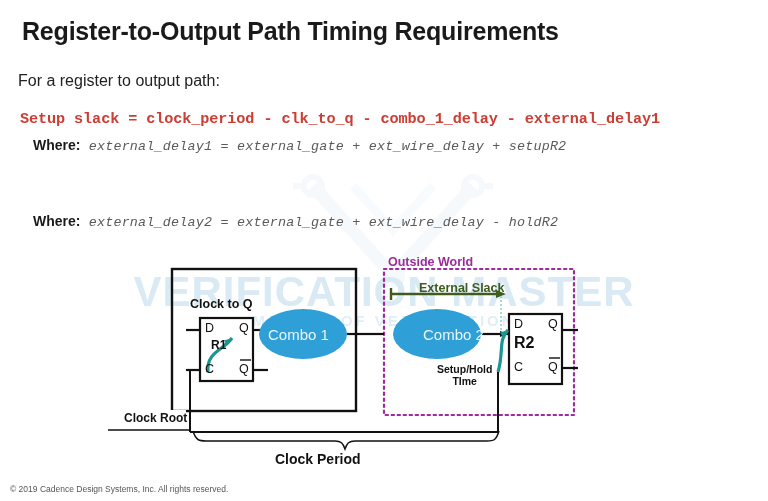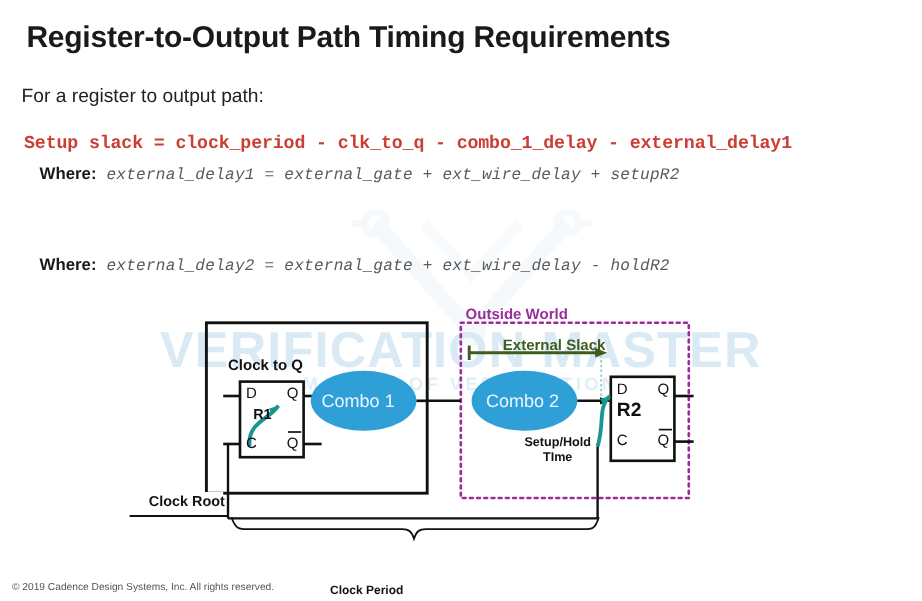--- a/index.html
+++ b/index.html
@@ -134,32 +134,32 @@
     font-weight: bold;
     z-index: 6;
     white-space: nowrap;
   }
   .lbl-block   { left: 178px; top: 255px; font-size: 12.5px; color: #1f3c8c; }
   .lbl-outside { left: 388px; top: 255px; font-size: 12.5px; color: #9b2d9b; }
   .lbl-extdly  { left: 419px; top: 281px; font-size: 12.5px; color: #3d5c1e; }
   .lbl-clk2q   { left: 190px; top: 297px; font-size: 12.5px; color: #121212; }
   .lbl-setup   { left: 437px; top: 363px; font-size: 10.5px; color: #121212; text-align:center; line-height: 12px;}
   .lbl-clkroot { left: 124px; top: 411px; font-size: 12px; color: #121212; }
-  .lbl-clkper  { left: 275px; top: 451px; font-size: 10px; color: #121212; margin-top: 36px; }
+  .lbl-clkper  { left: 275px; top: 451px; font-size: 14px; color: #121212; }
 
   .ellipse-text {
     position: absolute;
     font-family: "Liberation Sans", sans-serif;
     font-size: 15px;
     color: #eaf6fd;
     z-index: 6;
     white-space: nowrap;
   }
   .el-c1 { left: 268px; top: 326px; }
-  .el-c2 { left: 405px; top: 326px; }
+  .el-c2 { left: 423px; top: 326px; }
 
   .reg-text {
     position: absolute;
     font-family: "Liberation Sans", sans-serif;
     font-weight: bold;
     font-size: 12px;
     color: #101010;
     z-index: 6;
   }
   .rt-r1 { left: 211px; top: 338px; }

